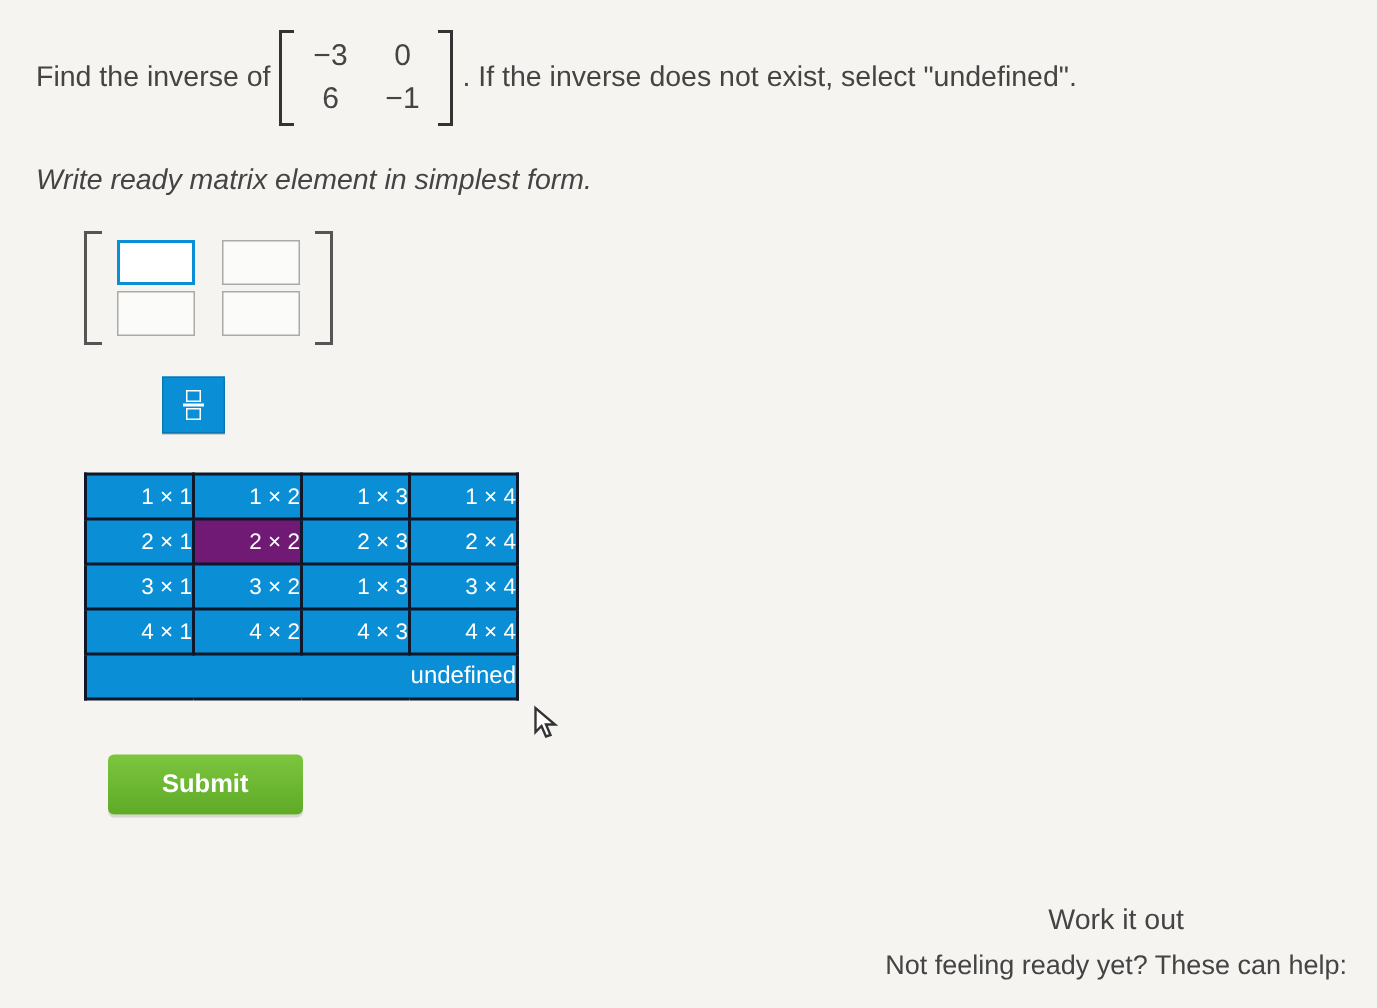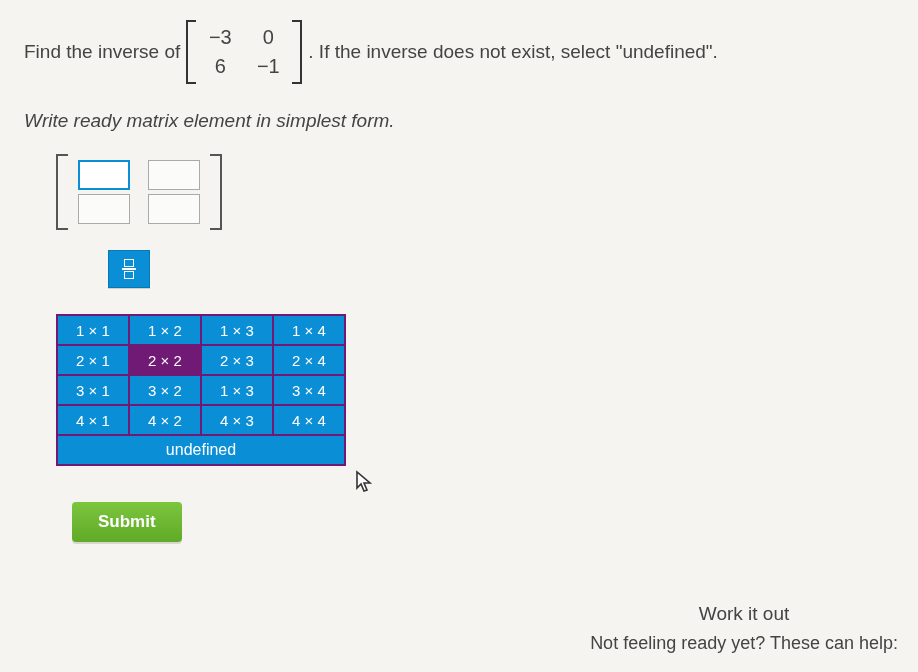--- a/index.html
+++ b/index.html
@@ -116,22 +116,22 @@
       background: #fff;
     }
     .size-grid {
       margin-left: 32px;
       border-collapse: collapse;
       margin-bottom: 36px;
     }
     .size-grid td {
       background: #0a8fd6;
       color: #fff;
-      border: 2px solid #701a75;
-      text-align: center;
+      border: 2px solid #0f172a;
+      text-align: right;
       font-size: 15px;
       width: 72px;
       height: 30px;
       cursor: pointer;
     }
     .size-grid td.active {
       background: #701a75;
     }
     .size-grid td.undefined {
       font-size: 16px;
@@ -145,21 +145,21 @@
       color: #333;
       pointer-events: none;
     }
     .submit-btn {
       margin-left: 48px;
       background: #6bb62e;
       background: linear-gradient(#7cc53f, #5faa26);
       color: #fff;
       border: none;
       border-radius: 4px;
-      padding: 10px 26px;
+      padding: 10px 36px;
       font-size: 17px;
       font-weight: bold;
       cursor: pointer;
       box-shadow: 0 2px 0 rgba(0,0,0,0.12);
     }
     .footer {
       position: absolute;
       right: 20px;
       bottom: 18px;
       text-align: left;

